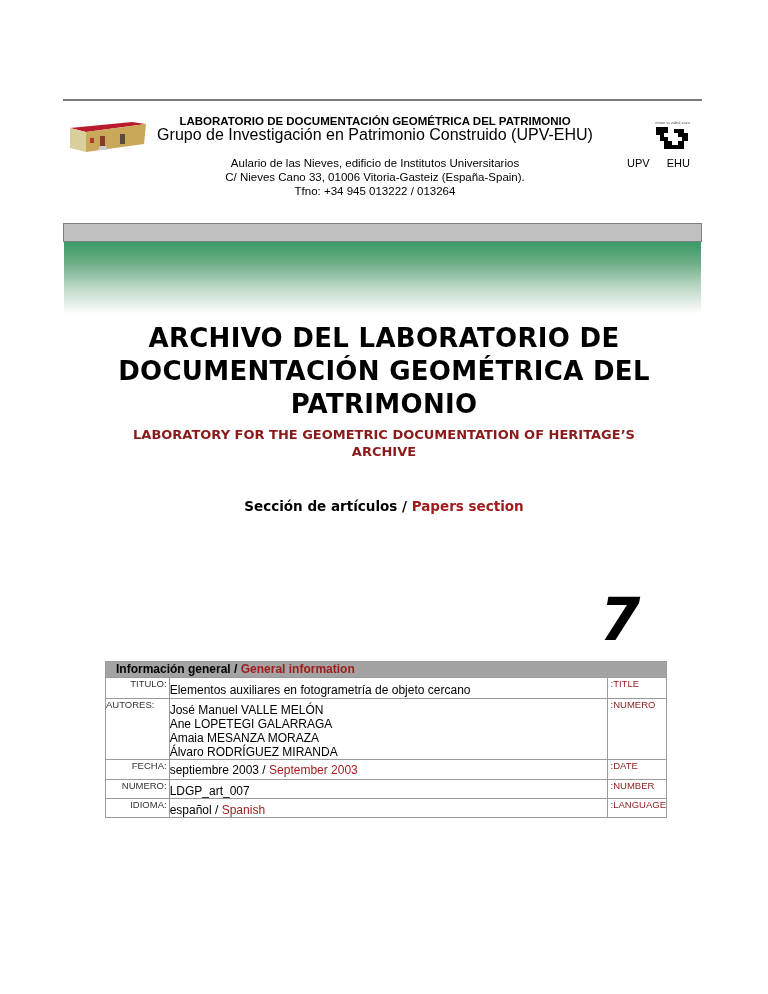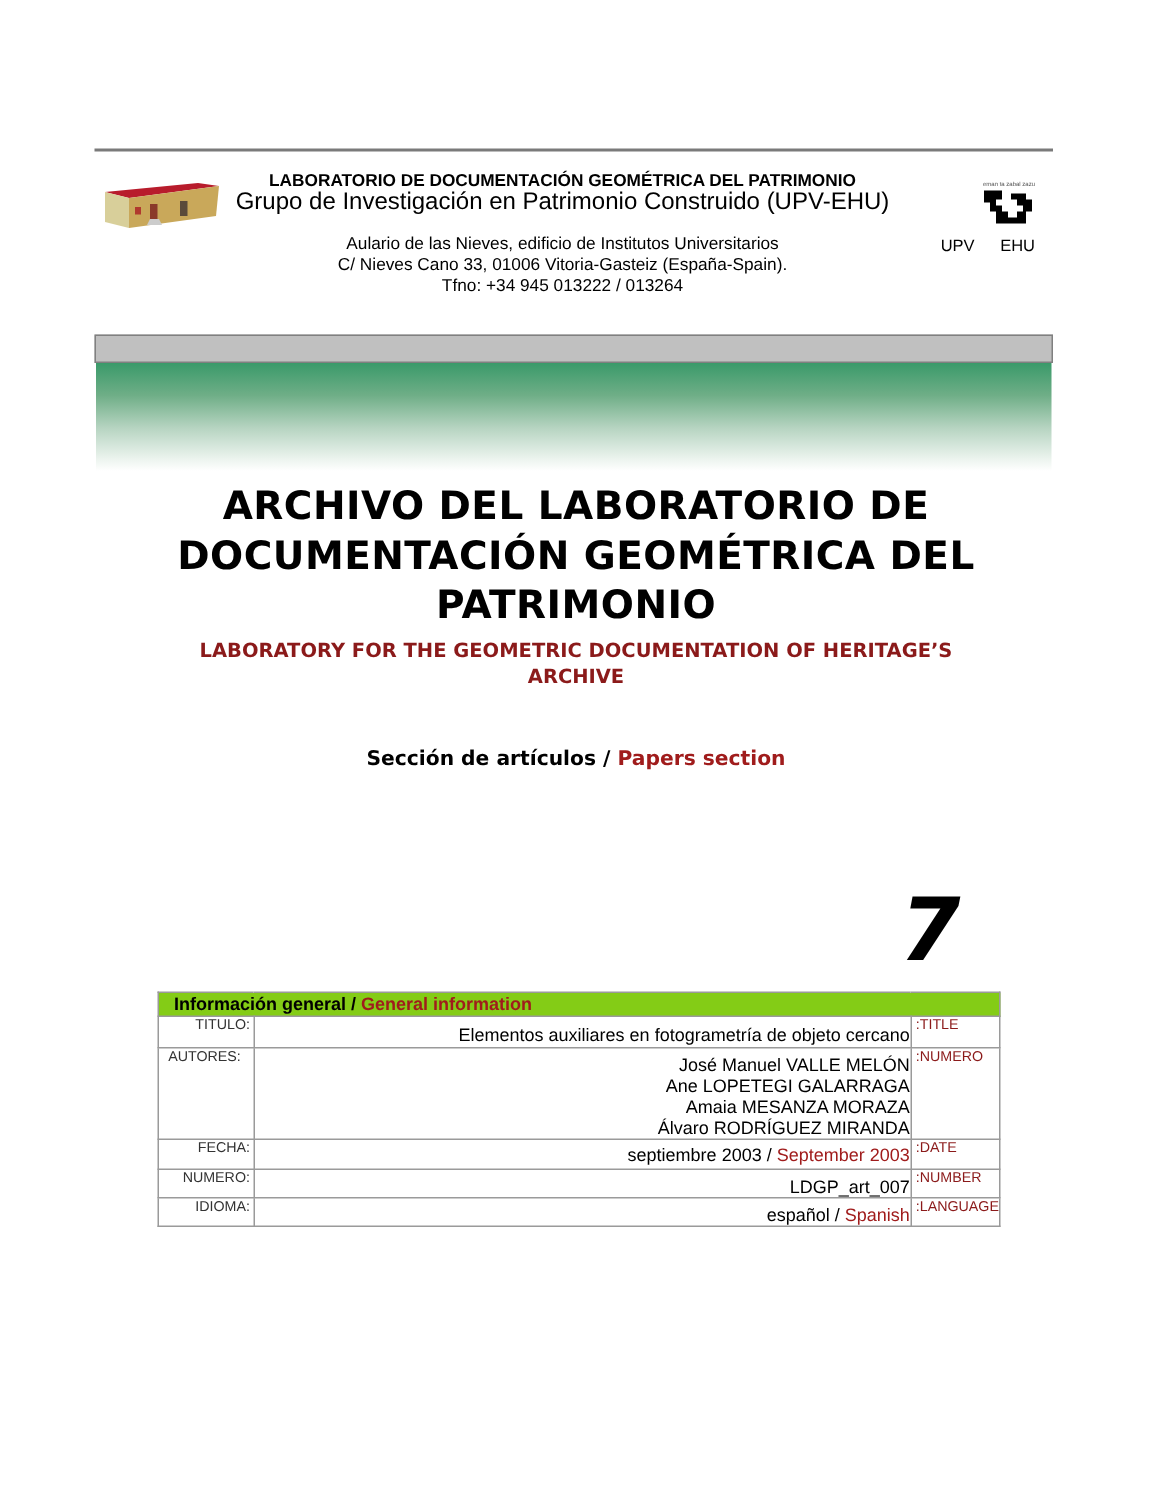--- a/index.html
+++ b/index.html
@@ -17,24 +17,24 @@
   .upv-logo .labels { font-size:11px; word-spacing:14px; margin-top:2px; }
   .banner-bar { position:absolute; left:63px; top:223px; width:637px; height:17px; background:#c0c0c0; border:1px solid #808080; }
   .banner-gradient { position:absolute; left:64px; top:242px; width:637px; height:72px; background:linear-gradient(to bottom, #3a9a6a 0%, #6fae87 30%, #b6d4c1 60%, #eef5f0 90%, #ffffff 100%); }
   .main-title { position:absolute; left:90px; top:322px; width:588px; text-align:center; font-family:"DejaVu Sans", sans-serif; font-weight:bold; font-size:26px; line-height:33px; margin:0; letter-spacing:0.3px; }
   .sub-title { position:absolute; left:100px; top:426px; width:568px; text-align:center; font-family:"DejaVu Sans", sans-serif; font-weight:bold; font-size:13px; line-height:17px; color:#8b1a1a; margin:0; }
   .section-line { position:absolute; left:150px; top:498px; width:468px; text-align:center; font-family:"DejaVu Sans", sans-serif; font-weight:bold; font-size:13.5px; }
   .red { color:#a01c1c; }
   .big-number { position:absolute; left:600px; top:585px; font-family:"DejaVu Sans", sans-serif; font-weight:bold; font-size:58px; line-height:70px; font-style:italic; }
   .info-table { position:absolute; left:105px; top:661px; width:562px; border:1px solid #808080; border-collapse:collapse; }
   .info-table td { border:1px solid #9a9a9a; padding:0; vertical-align:top; }
-  .info-table .hdr { background:#84cc16; font-weight:bold; font-size:12px; height:15px; line-height:15px; padding-left:10px; }
+  .info-table .hdr { background:#a3a3a3; font-weight:bold; font-size:12px; height:15px; line-height:15px; padding-left:10px; }
   .lbl { width:61px; font-size:9.5px; color:#333; text-align:right; padding-right:2px !important; line-height:11px; }
-  .lbl.left { text-align:center; }
-  .val { width:447px; text-align:right; font-size:12px; line-height:14px;margin-top:40px; }
+  .lbl.left { text-align:left; }
+  .val { width:447px; text-align:left; font-size:12px; line-height:14px;margin-top:40px; }
   .en { width:50px; font-size:9.5px; color:#8b1a1a; line-height:11px; padding-left:3px !important; }
   .r-title { height:21px; }
   .r-title .val { padding-top:5px !important; }
   .r-authors { height:59px; }
   .r-authors .val { padding-top:4px !important; }
   .r-date { height:20px; }
   .r-date .val { padding-top:3px !important; }
   .r-num { height:19px; }
   .r-num .val { padding-top:4px !important; }
   .r-lang { height:19px; }

